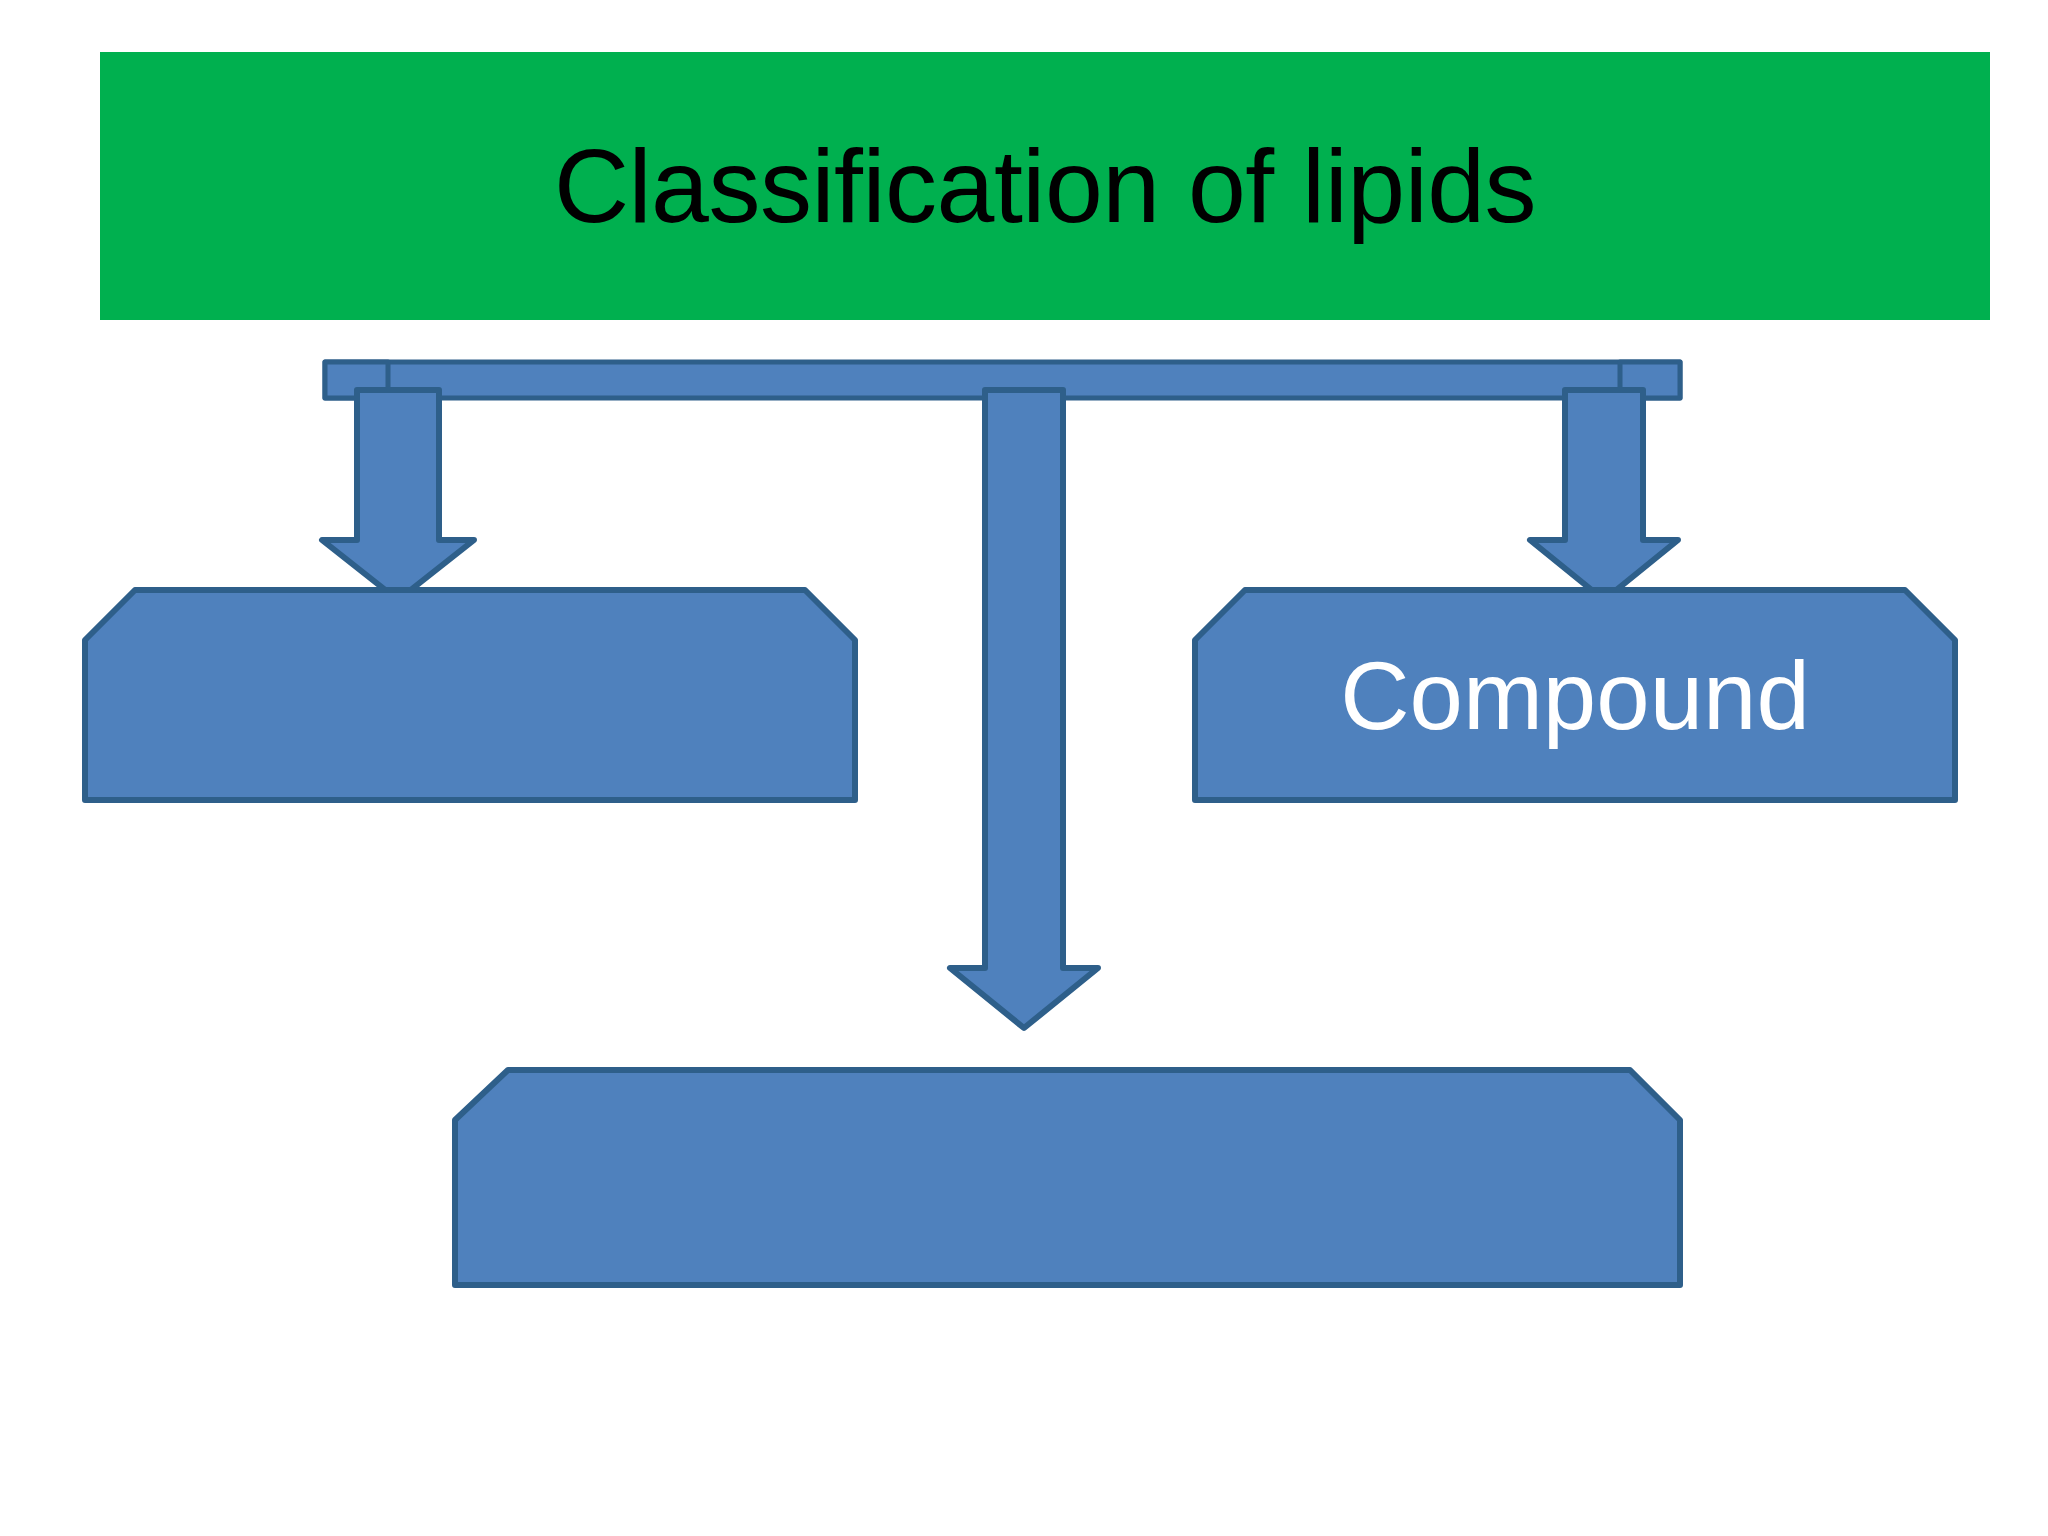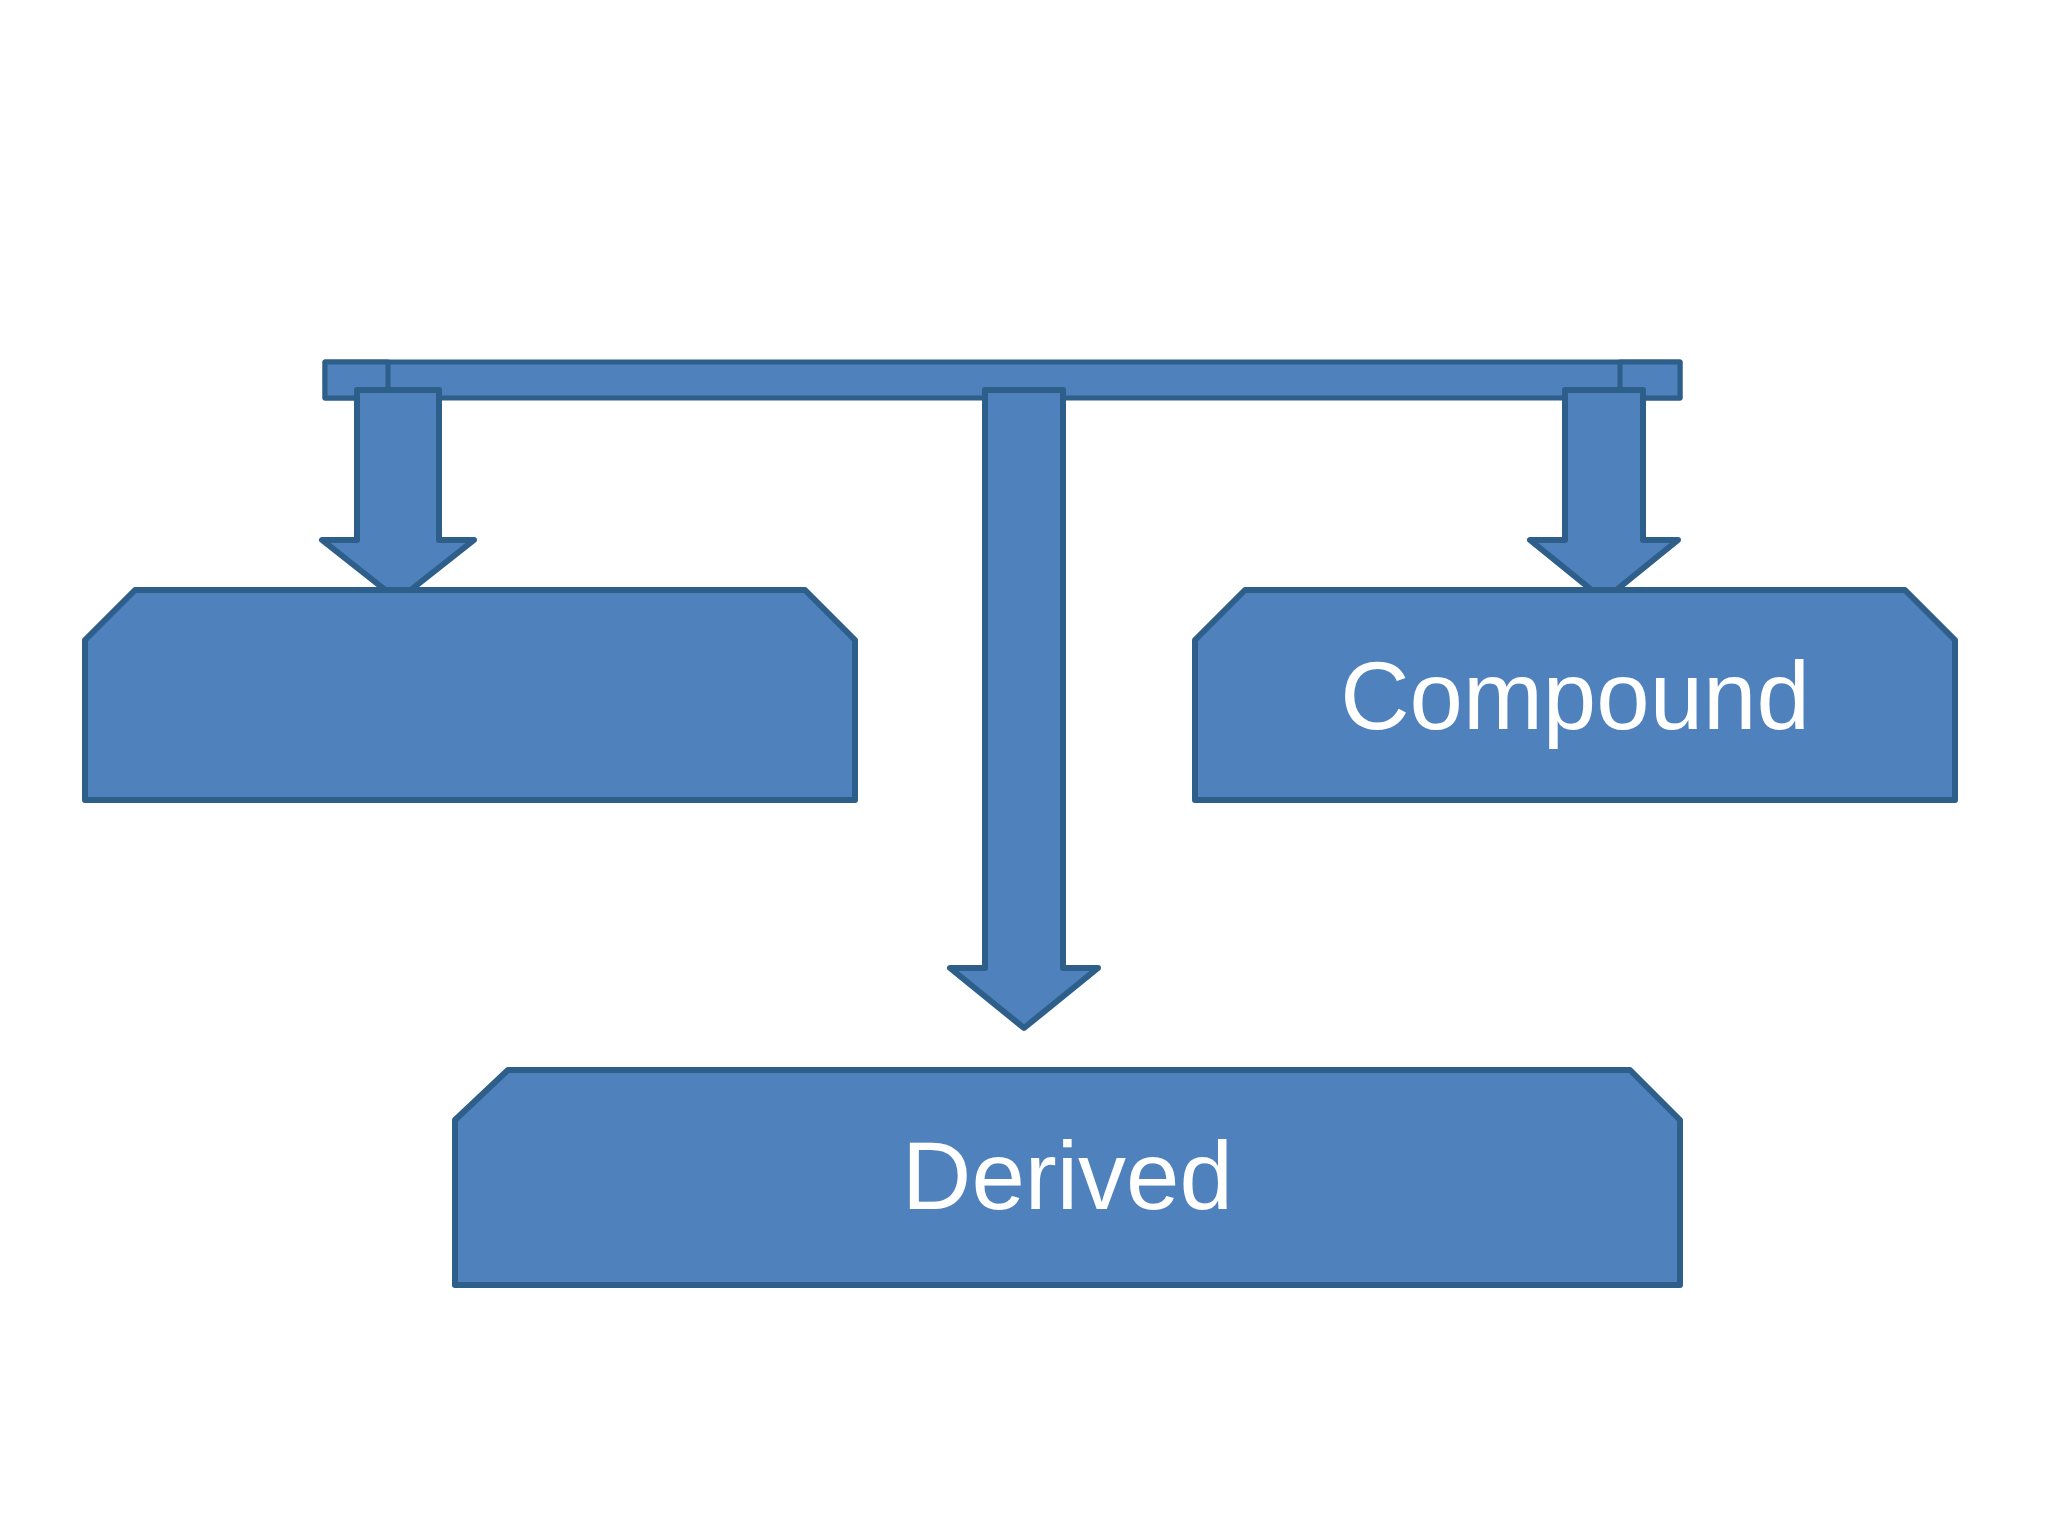--- a/index.html
+++ b/index.html
@@ -120,19 +120,21 @@
              L 1195,640 Z" fill="#4F81BD" stroke="#2E5F8A" stroke-width="6" stroke-linejoin="round"></path>
 
     <path d="M 508,1070
              L 1630,1070
              L 1680,1120
              L 1680,1285
              L 455,1285
              L 455,1120 Z" fill="#4F81BD" stroke="#2E5F8A" stroke-width="6" stroke-linejoin="round"></path>
   </svg>
 
+  <div class="header-box">
+    <span class="header-title">Classification of lipids</span>
+  </div>
 
 
   <div class="node-label label-compound">Compound</div>
 
-  <div class="node-label label-derived">Derived</div>
 
 </div>
 
 </body></html>

